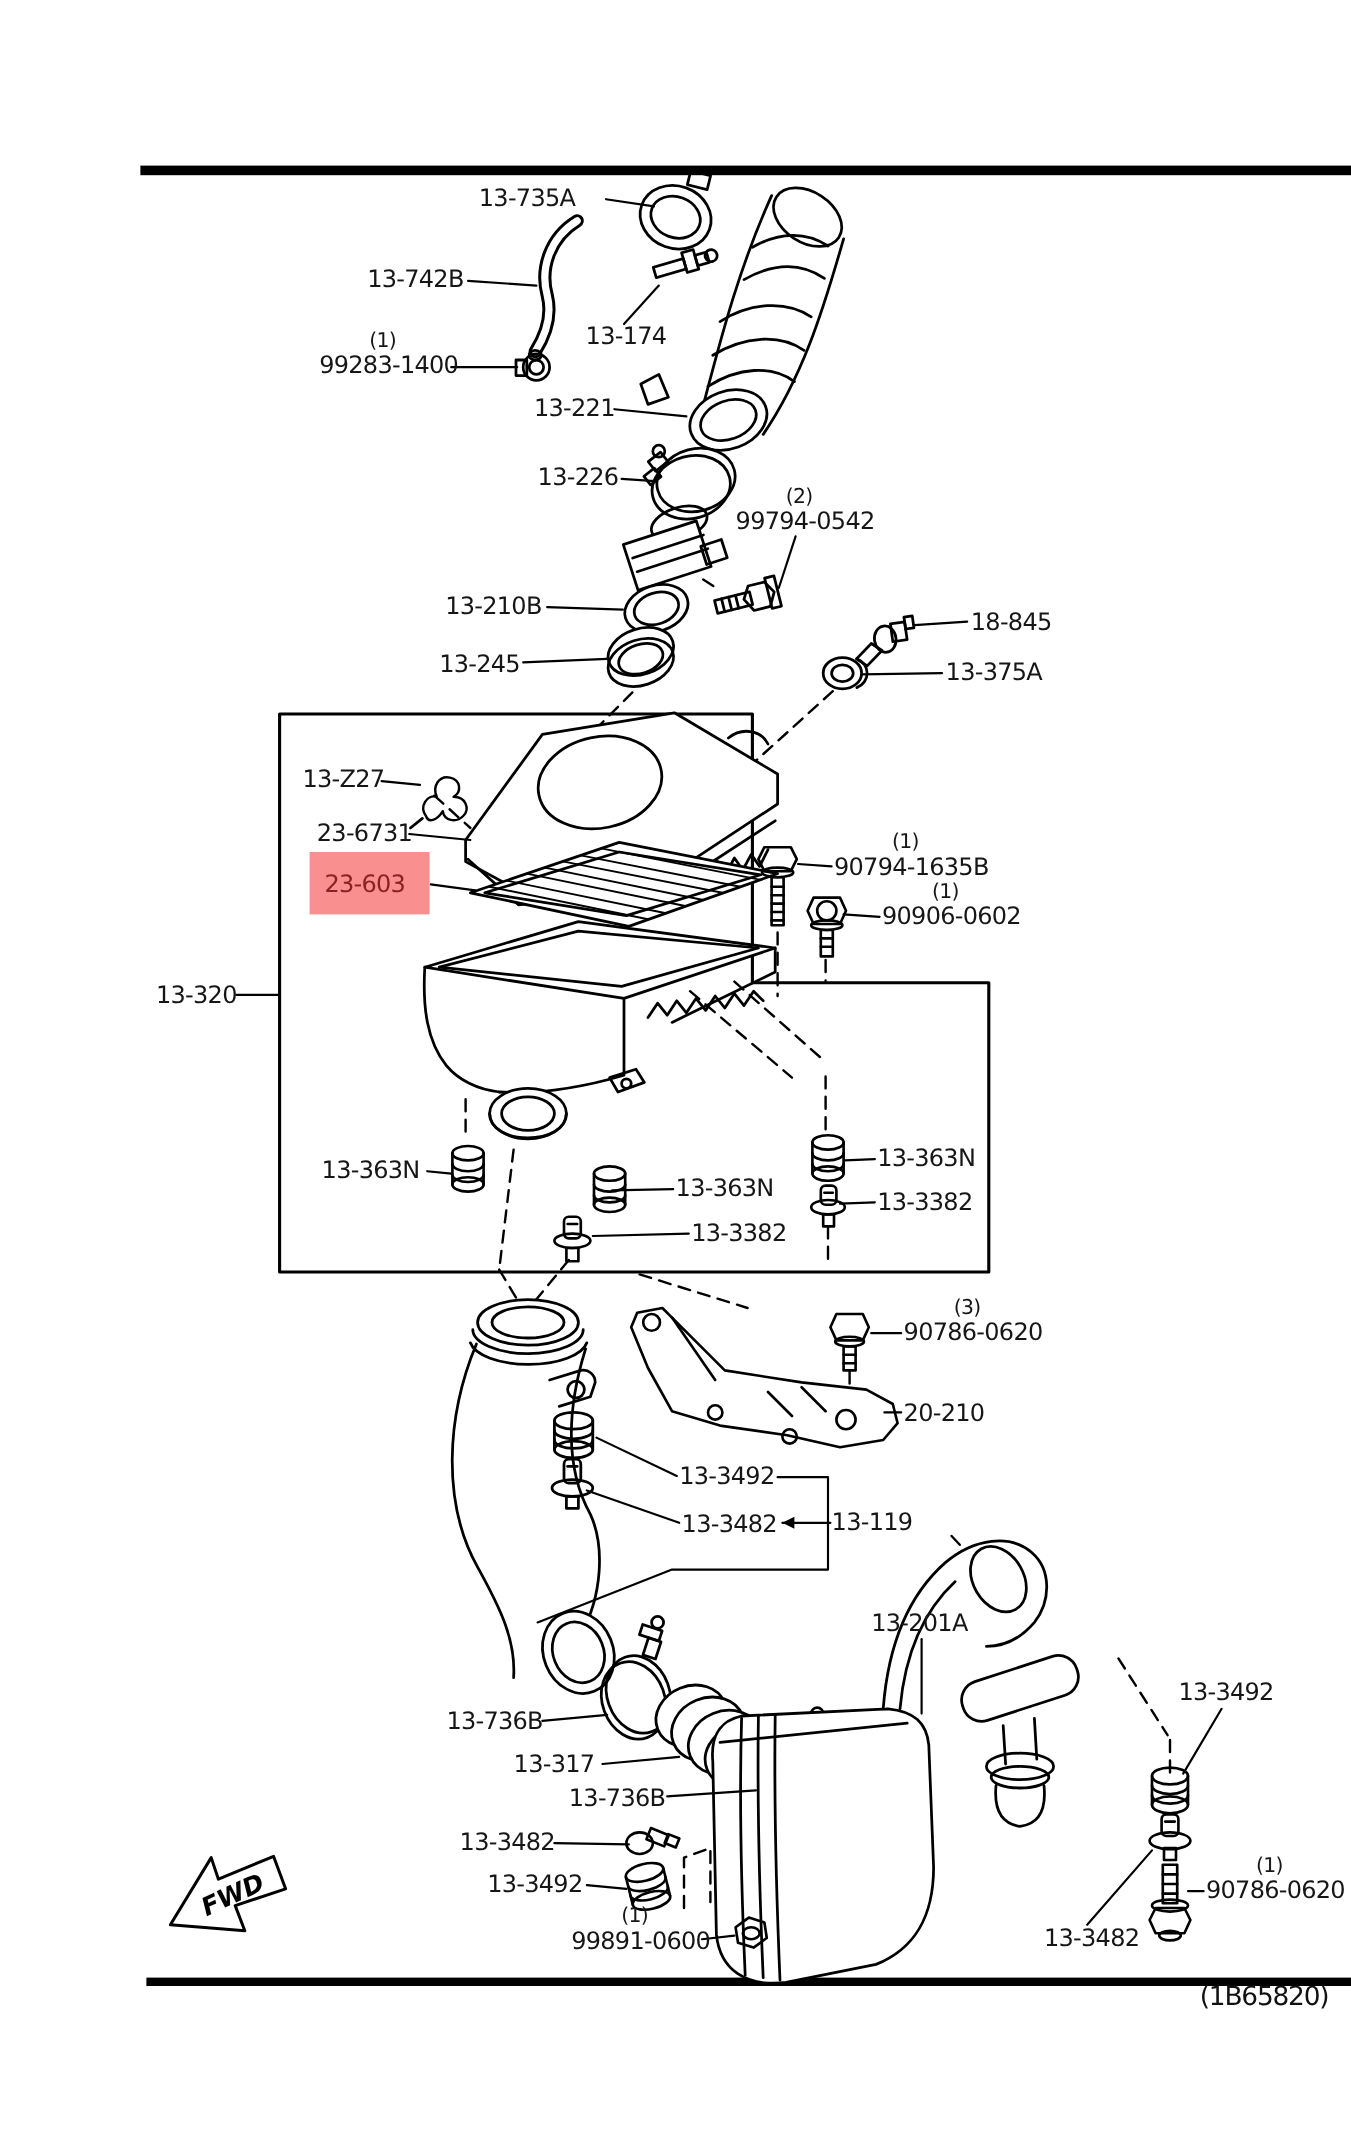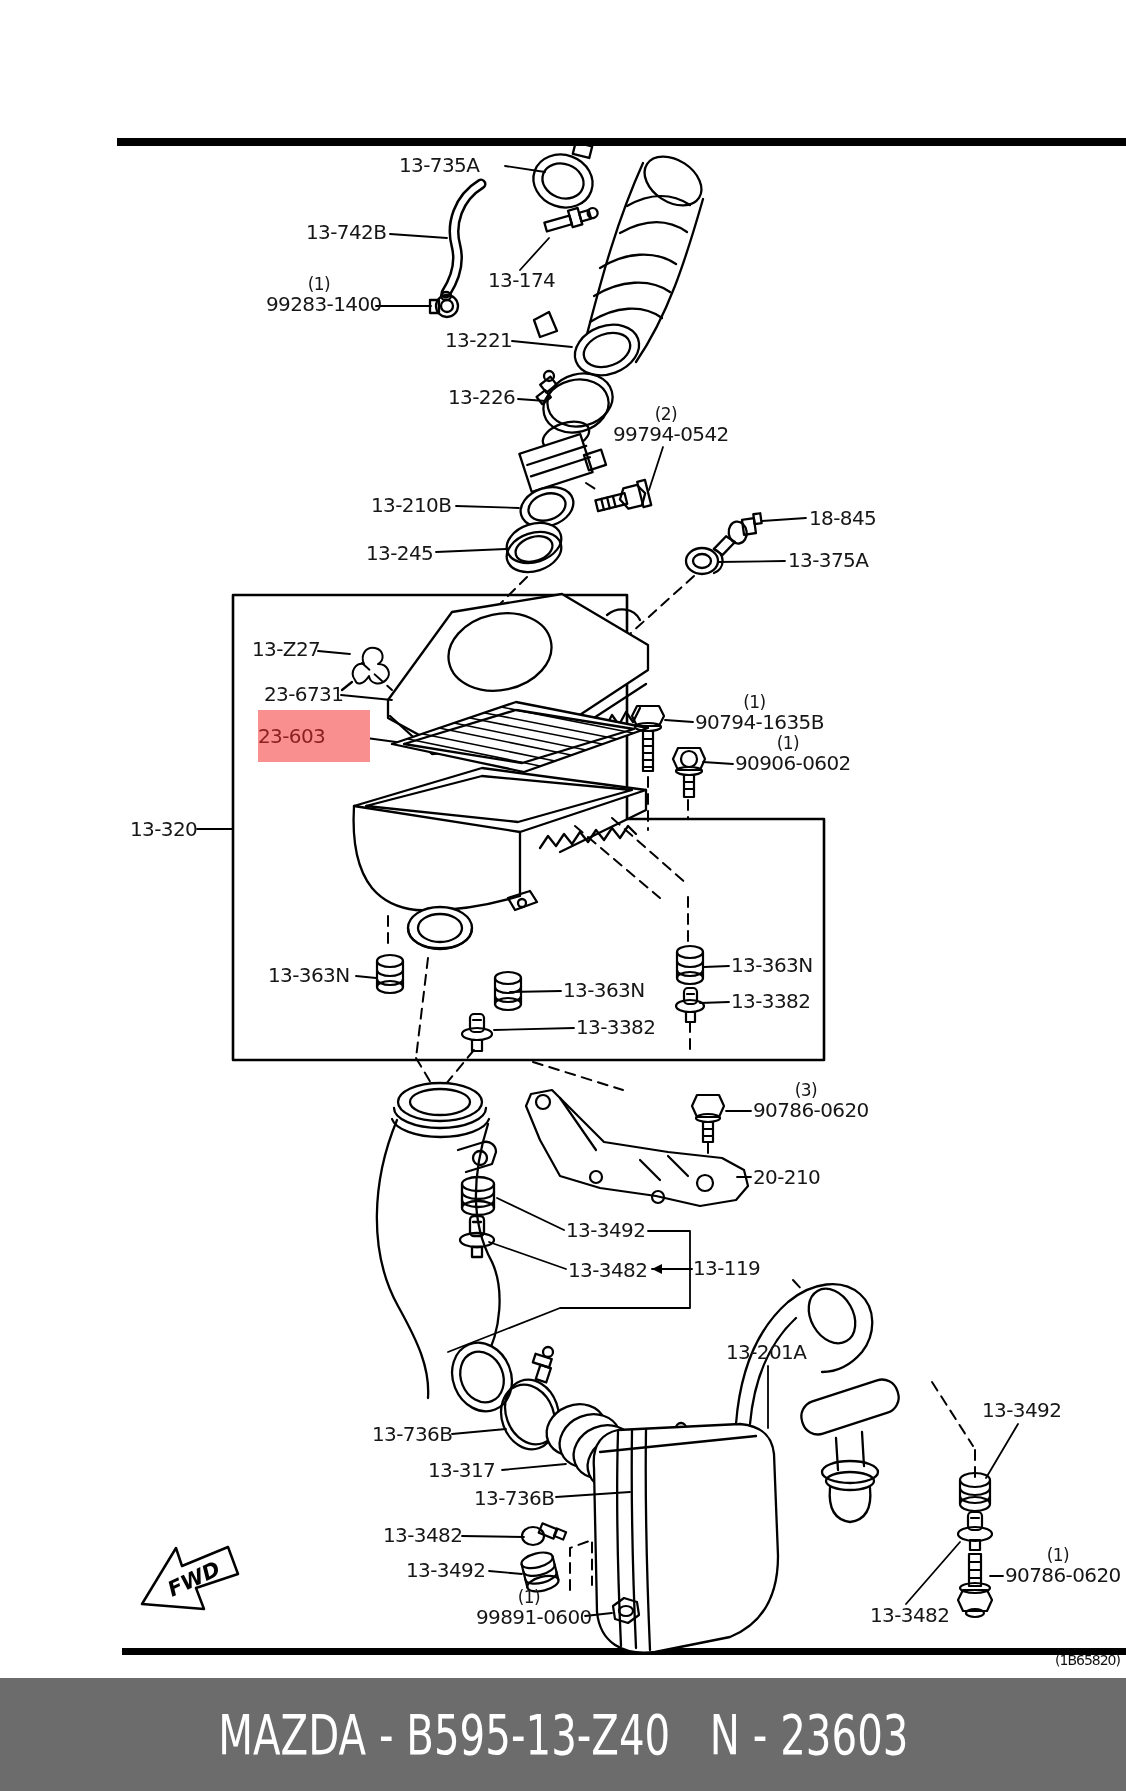--- a/index.html
+++ b/index.html
@@ -3,23 +3,23 @@
 <meta charset="utf-8">
 <style>
   html,body{margin:0;padding:0;background:#fff;}
   #stage{position:relative;width:1126px;height:1791px;background:#ffffff;overflow:hidden;
          font-family:"DejaVu Sans",sans-serif;}
   #art{position:absolute;left:0;top:0;}
   .lbl{position:absolute;display:flex;flex-direction:column;align-items:center;
        color:#161616;font-size:20px;letter-spacing:-0.6px;line-height:1.05;white-space:nowrap;}
   .lbl .cnt{display:block;font-size:17px;margin-right:10px;}
   .lbl .num{display:block;}
-  .lbl.hl{width:112px;height:52px;background:#f9908f;color:#8b2121;
-          flex-direction:column;justify-content:center;align-items:flex-start;padding-right:8px;box-sizing:border-box;}
-  #sheetcode{position:absolute;right:6px;top:1652px;font-size:14px;letter-spacing:-1px;color:#111;}
+  .lbl.hl{width:100px;height:52px;background:#f9908f;color:#8b2121;
+          flex-direction:column;justify-content:center;align-items:center;padding-right:8px;box-sizing:border-box;}
+  #sheetcode{position:absolute;right:19px;top:1652px;font-size:22px;letter-spacing:-1px;color:#111;}
   #footer{position:absolute;left:0;top:1678px;width:1126px;height:113px;background:#6c6c6c;
           display:flex;align-items:center;justify-content:center;}
   #footer .row{display:flex;gap:55px;transform:scaleX(0.72);transform-origin:center;
                color:#ffffff;font-size:56px;letter-spacing:0px;white-space:pre;}
 </style>
 </head>
 <body>
 
 <div id="stage">
 
@@ -511,20 +511,14 @@
       <span class="cnt">(1)</span>
       <span class="num">90786-0620</span>
     </div>
   <div class="lbl" style="left:870px;top:1605px">
       <span class="cnt"></span>
       <span class="num">13-3482</span>
     </div>
 
   <div id="sheetcode">(1B65820)</div>
 
-  <div id="footer">
-    <div class="row">
-      <span>MAZDA - B595-13-Z40</span>
-      <span>N - 23603</span>
-    </div>
-  </div>
 
 </div>
 
 </body></html>

